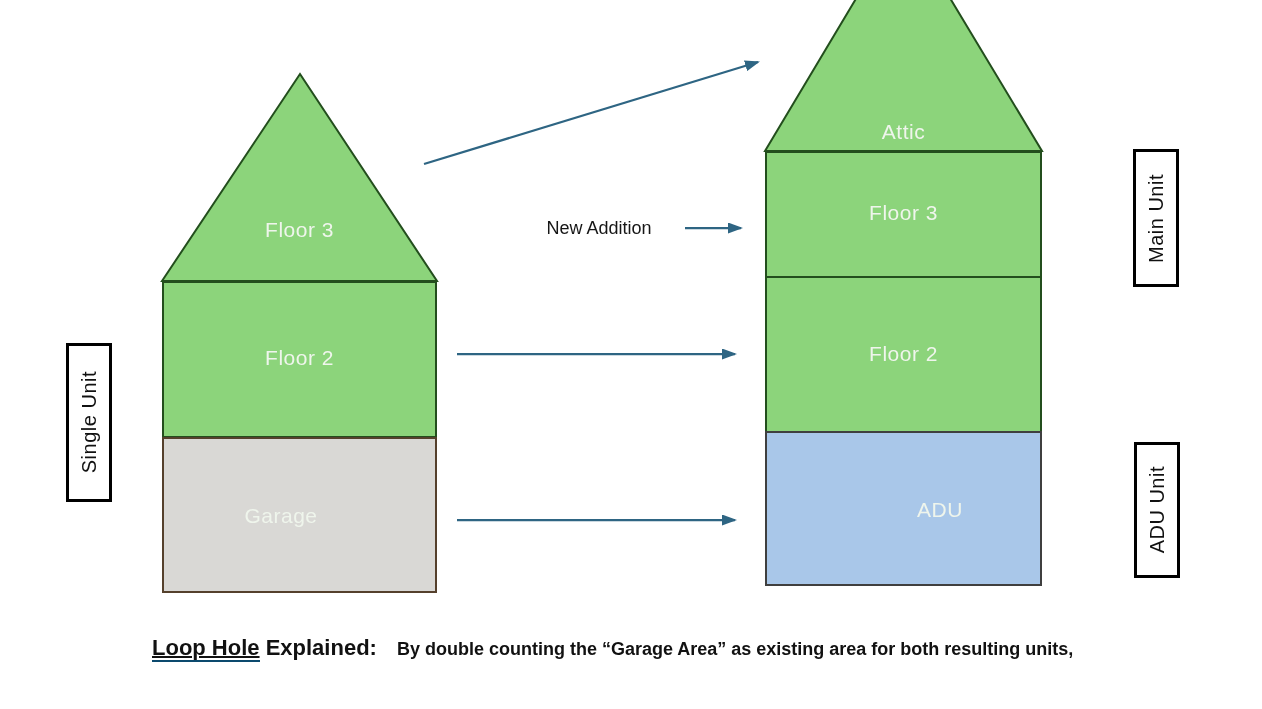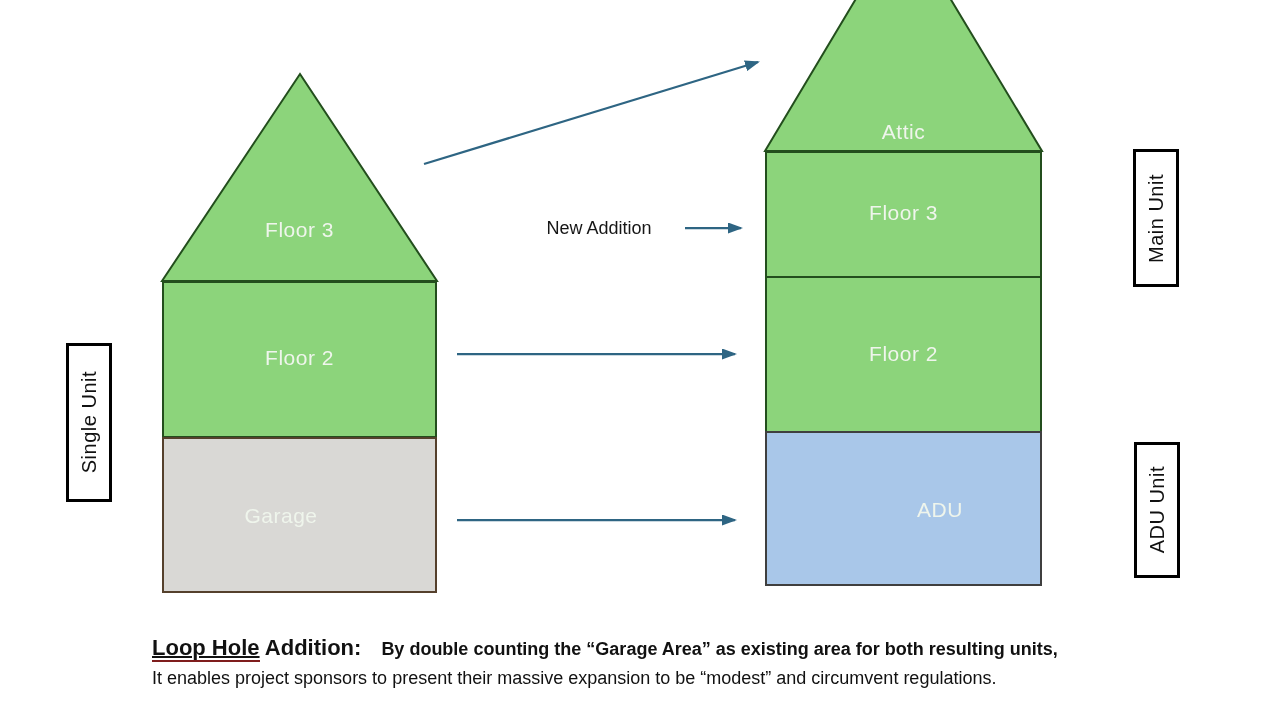--- a/index.html
+++ b/index.html
@@ -33,21 +33,21 @@
   }
   .vbox .vtext {
     writing-mode: vertical-rl; transform: rotate(180deg);
     font-size:20px; color:#111; white-space:nowrap; letter-spacing:0.5px;
   }
   .caption { position:absolute; left:152px; top:634px; width:990px; color:#111; }
   .caption .line { line-height:28px; white-space:nowrap; }
   .cap-head { font-weight:bold; font-size:22px; }
   .cap-underline {
     display:inline-block; line-height:1.05;
-    border-bottom:2px solid #7f1d1d; padding-bottom:1px;
+    border-bottom:2px solid #0c4a6e; padding-bottom:1px;
     text-decoration:underline; text-decoration-thickness:1.5px;
   }
   .cap-body { font-size:18px; }
   .cap-body.lead { margin-left:20px;font-weight:bold; }
 </style>
 </head>
 <body>
 
 <div class="canvas">
 
@@ -90,18 +90,17 @@
   </div>
   <div class="vbox" style="left:1133px; top:149px; width:46px; height:138px;">
     <span class="vtext">Main Unit</span>
   </div>
   <div class="vbox" style="left:1134px; top:442px; width:46px; height:136px;">
     <span class="vtext">ADU Unit</span>
   </div>
 
   <div class="caption">
     <div class="line">
-      <span class="cap-head"><span class="cap-underline">Loop Hole</span><span> Addition:</span></span><span class="cap-body lead">By double counting the “Garage Area” as existing area for both resulting units,</span>
+      <span class="cap-head"><span class="cap-underline">Loop Hole</span><span> Explained:</span></span><span class="cap-body lead">By double counting the “Garage Area” as existing area for both resulting units,</span>
     </div>
-    <div class="line cap-body">It enables project sponsors to present their massive expansion to be “modest” and circumvent regulations.</div>
   </div>
 
 </div>
 
 </body></html>

